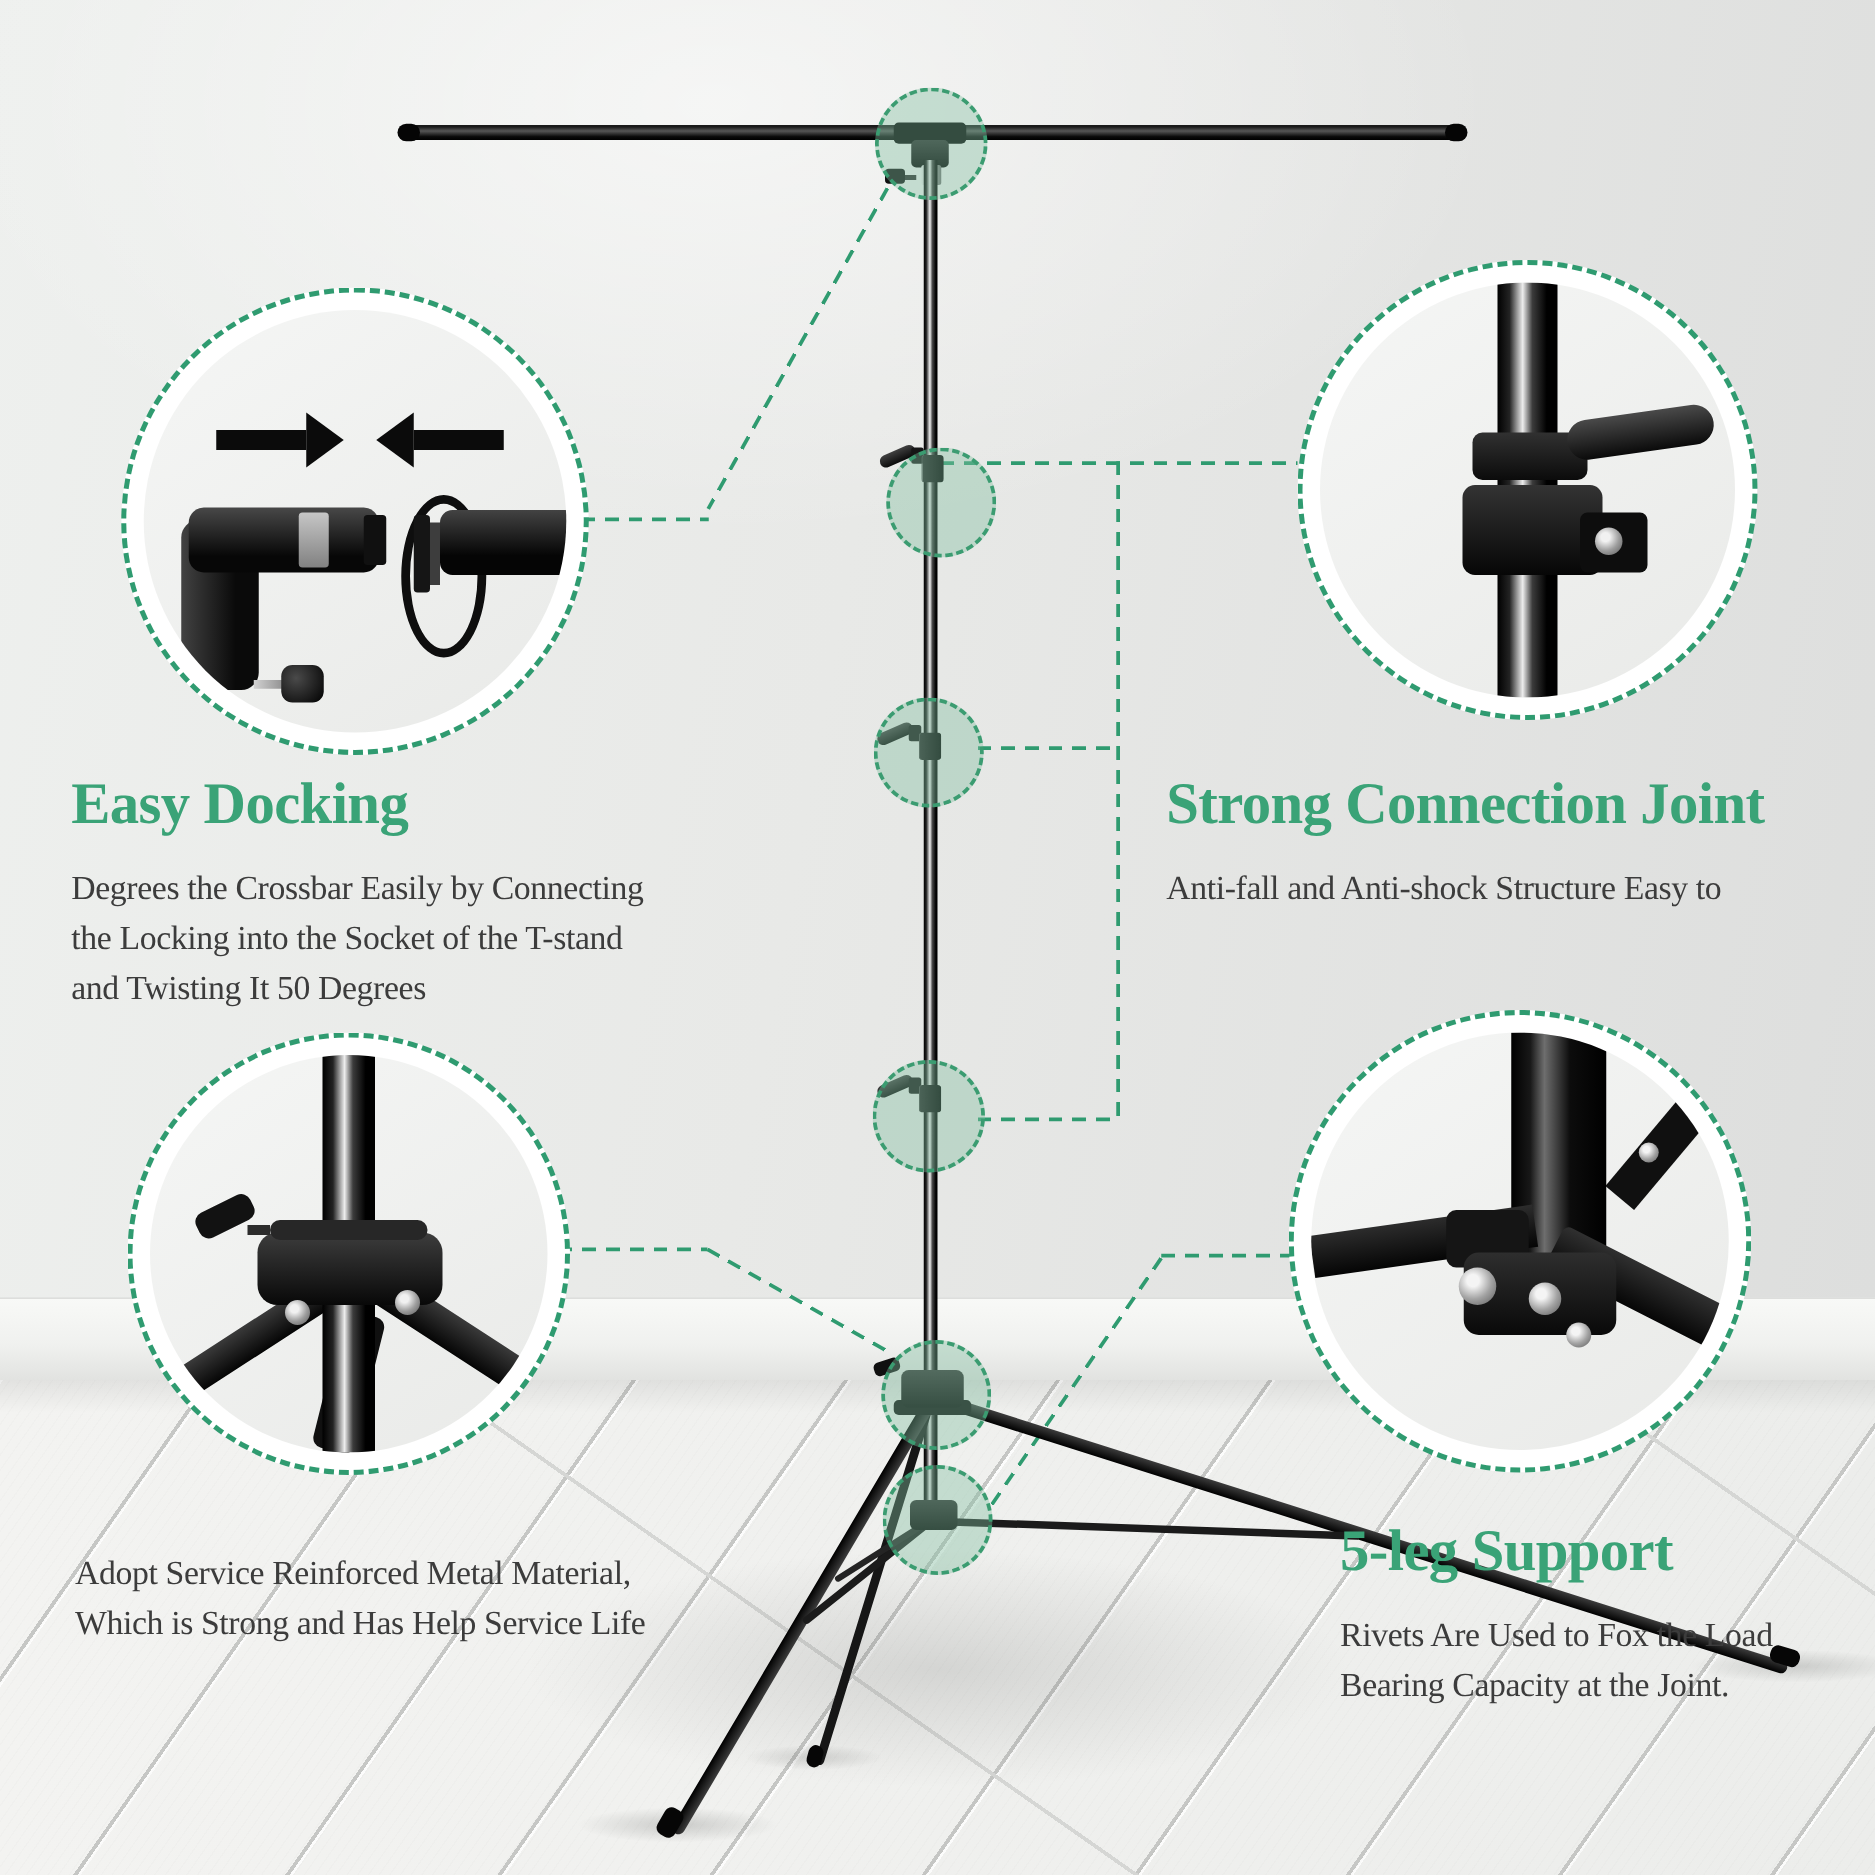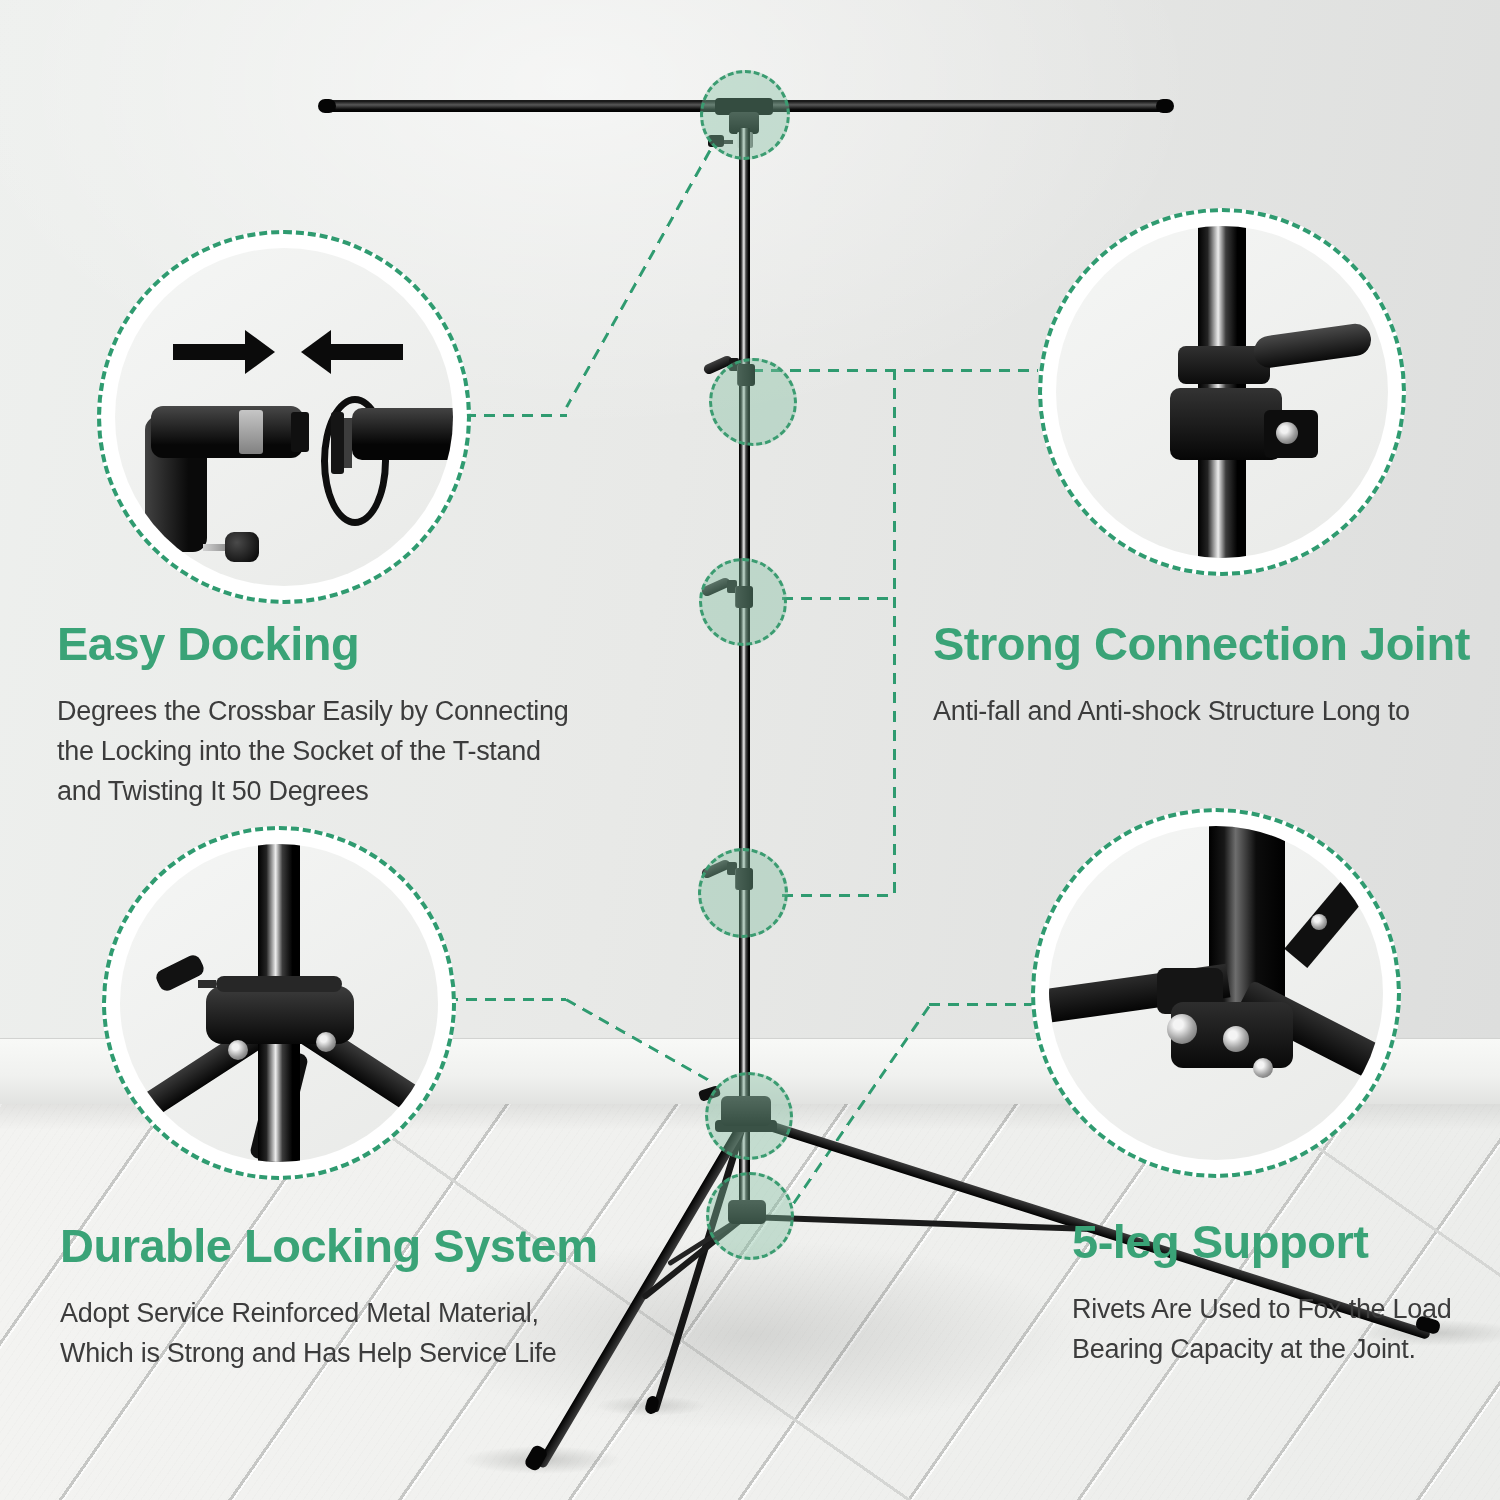--- a/index.html
+++ b/index.html
@@ -189,21 +189,21 @@
   .tls-r1{left:118px;top:188px;width:30px;height:30px;border-radius:50%;
     background:radial-gradient(circle at 38% 35%,#f4f4f4 18%,#a2a2a2 55%,#585858);}
   .tls-r2{left:174px;top:200px;width:26px;height:26px;border-radius:50%;
     background:radial-gradient(circle at 38% 35%,#f4f4f4 18%,#a2a2a2 55%,#585858);}
   .tls-r3{left:204px;top:232px;width:20px;height:20px;border-radius:50%;
     background:radial-gradient(circle at 38% 35%,#f4f4f4 18%,#a2a2a2 55%,#585858);}
   .tls-r4{left:262px;top:88px;width:16px;height:16px;border-radius:50%;
     background:radial-gradient(circle at 38% 35%,#f4f4f4 18%,#a2a2a2 55%,#585858);}
 
   
-  .callout-text{position:absolute;z-index:6;}
+  .callout-text{position:absolute;z-index:6;font-family:Liberation Serif, serif;}
   .callout-text h2{margin:0;font-size:47px;font-weight:bold;letter-spacing:-.5px;color:var(--green);}
   .callout-text .lines{margin-top:20px;font-size:27px;letter-spacing:-.3px;color:var(--body);line-height:40px;}
   .callout-text .lines span{display:block;}
   .t-ed{left:57px;top:616px;}
   .t-scj{left:933px;top:616px;}
   .t-dls{left:60px;top:1218px;}
   .t-3ls{left:1072px;top:1214px;}
 </style>
 </head>
 <body>
@@ -346,26 +346,25 @@
     <div class="lines">
       <span>Degrees the Crossbar Easily by Connecting</span>
       <span>the Locking into the Socket of the T-stand</span>
       <span>and Twisting It 50 Degrees</span>
     </div>
   </div>
 
   <div class="callout-text t-scj">
     <h2>Strong Connection Joint</h2>
     <div class="lines">
-      <span>Anti-fall and Anti-shock Structure Long to</span>
+      <span>Anti-fall and Anti-shock Structure Easy to</span>
     </div>
   </div>
 
   <div class="callout-text t-dls">
-    <h2>Durable Locking System</h2>
     <div class="lines">
       <span>Adopt Service Reinforced Metal Material,</span>
       <span>Which is Strong and Has Help Service Life</span>
     </div>
   </div>
 
   <div class="callout-text t-3ls">
     <h2>5-leg Support</h2>
     <div class="lines">
       <span>Rivets Are Used to Fox the Load</span>

